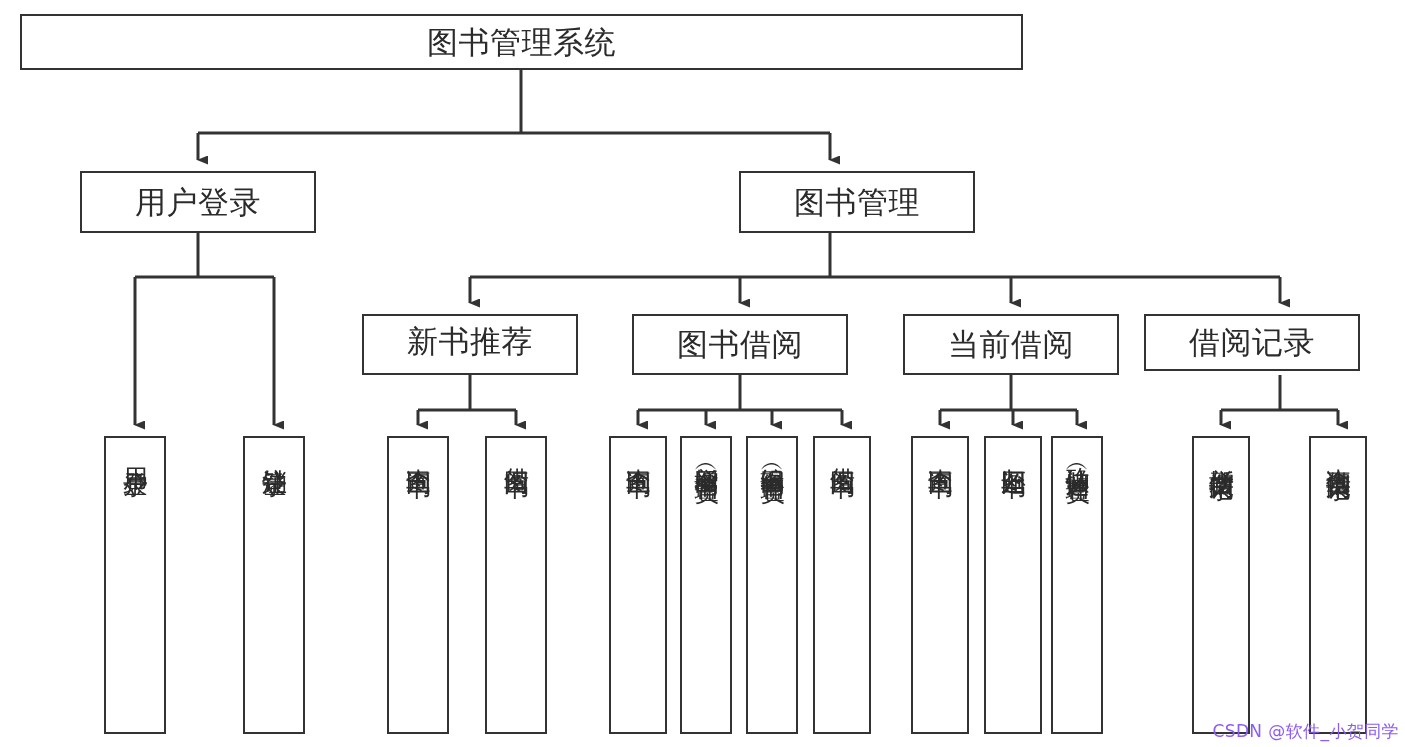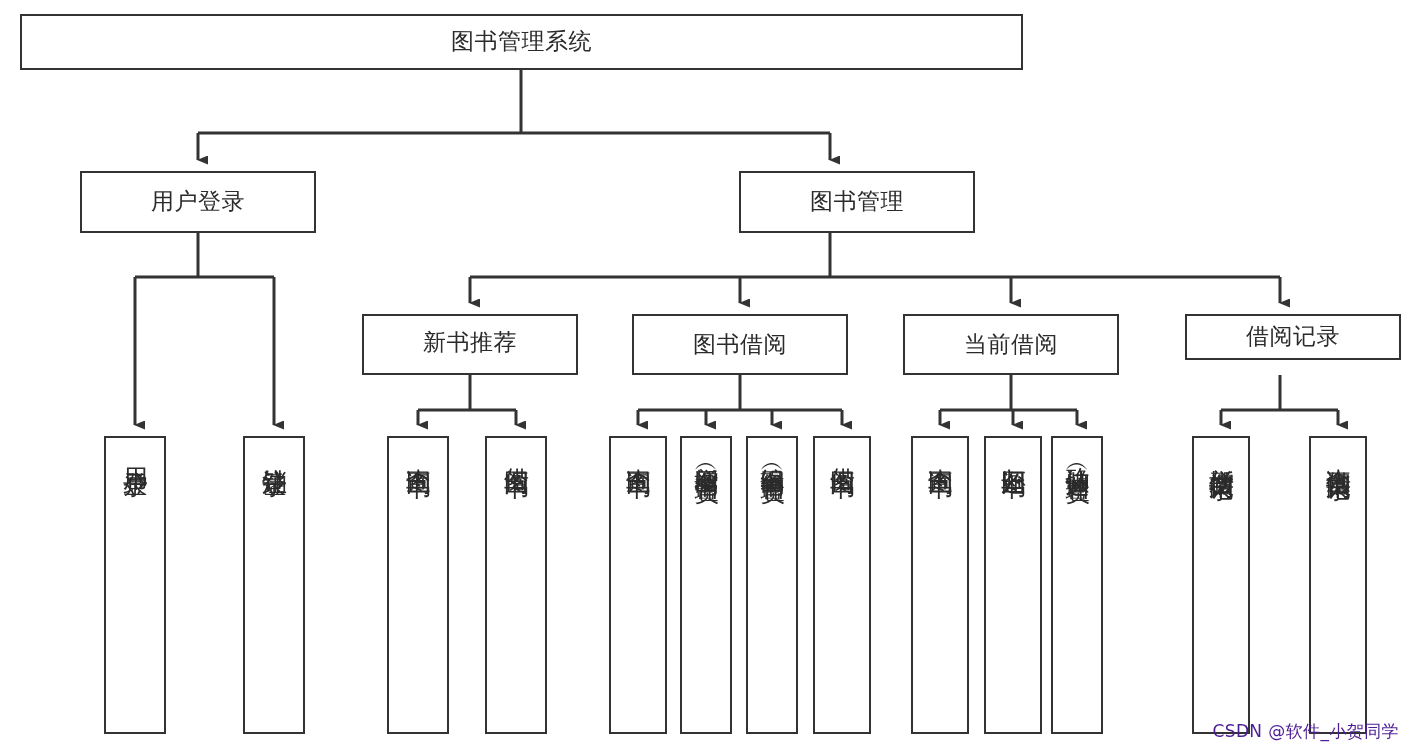--- a/index.html
+++ b/index.html
@@ -34,21 +34,21 @@
     align-items: center;
     justify-content: center;
     color: #2b2b2b;
   }
   .node .label {
     display: block;
     text-align: center;
     line-height: 1.18;
   }
   .node.horiz .label {
-    font-size: 23px;
+    font-size: 31px;
     letter-spacing: 0.5px;
   }
   .node.vert {
     align-items: flex-start;
     padding-top: 10px;
   }
   .node.vert .label {
     writing-mode: vertical-rl;
     text-orientation: upright;
     font-size: 25px;
@@ -57,21 +57,21 @@
     margin: 0 auto;
   }
   .node.vert.tall .label {
     font-size: 24px;
   }
   #watermark {
     position: absolute;
     right: 6px;
     bottom: 4px;
     font-size: 17px;
-    color: #4c1d95;
+    color: #8b5cf6;
     letter-spacing: 0.4px;
     user-select: none;
     white-space: nowrap;
   }
 </style>
 </head>
 <body>
 
 <div id="canvas">
 
@@ -138,21 +138,21 @@
 
   <div class="node horiz" style="left:362px; top:314px; width:216px; height:61px;font-family:Liberation Mono, monospace;">
     <span class="label">新书推荐</span>
   </div>
   <div class="node horiz" style="left:903px; top:314px; width:216px; height:61px;">
     <span class="label">当前借阅</span>
   </div>
   <div class="node horiz" style="left:632px; top:314px; width:216px; height:61px;">
     <span class="label">图书借阅</span>
   </div>
-  <div class="node horiz" style="left:1185px; top:314px; width:216px; height:46px;">
+  <div class="node horiz" style="left:1144px; top:314px; width:216px; height:57px;">
     <span class="label">借阅记录</span>
   </div>
 
   <div class="node vert" style="left:104px; top:436px; width:62px; height:298px;">
     <span class="label">用户登录</span>
   </div>
   <div class="node vert" style="left:243px; top:436px; width:62px; height:298px;">
     <span class="label">注销登录</span>
   </div>
 

